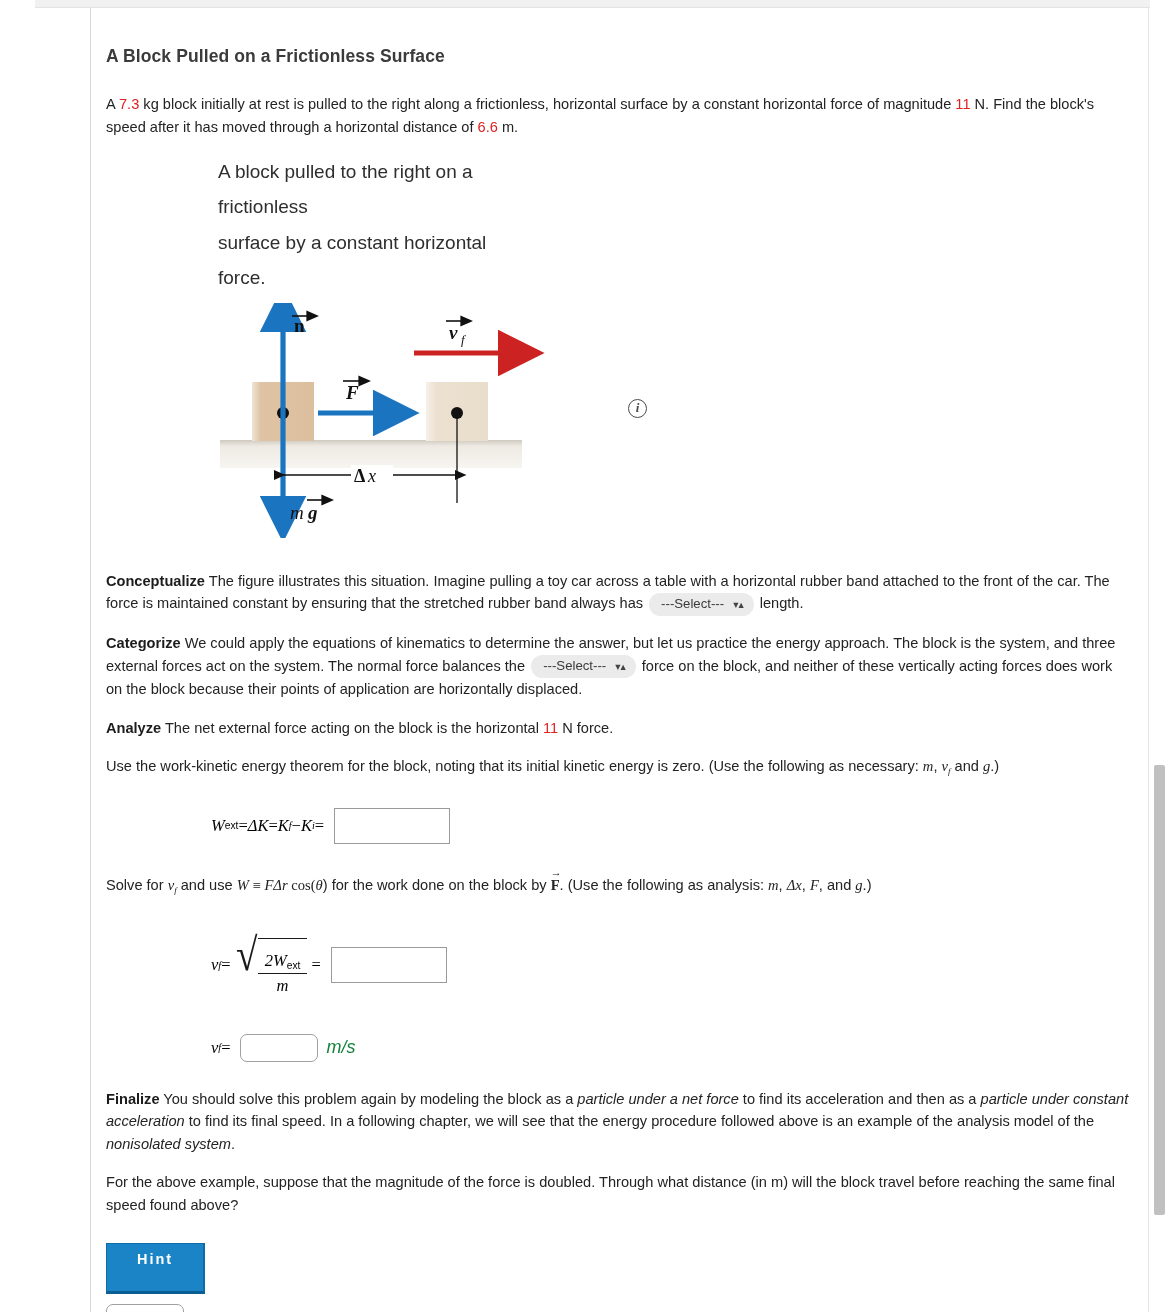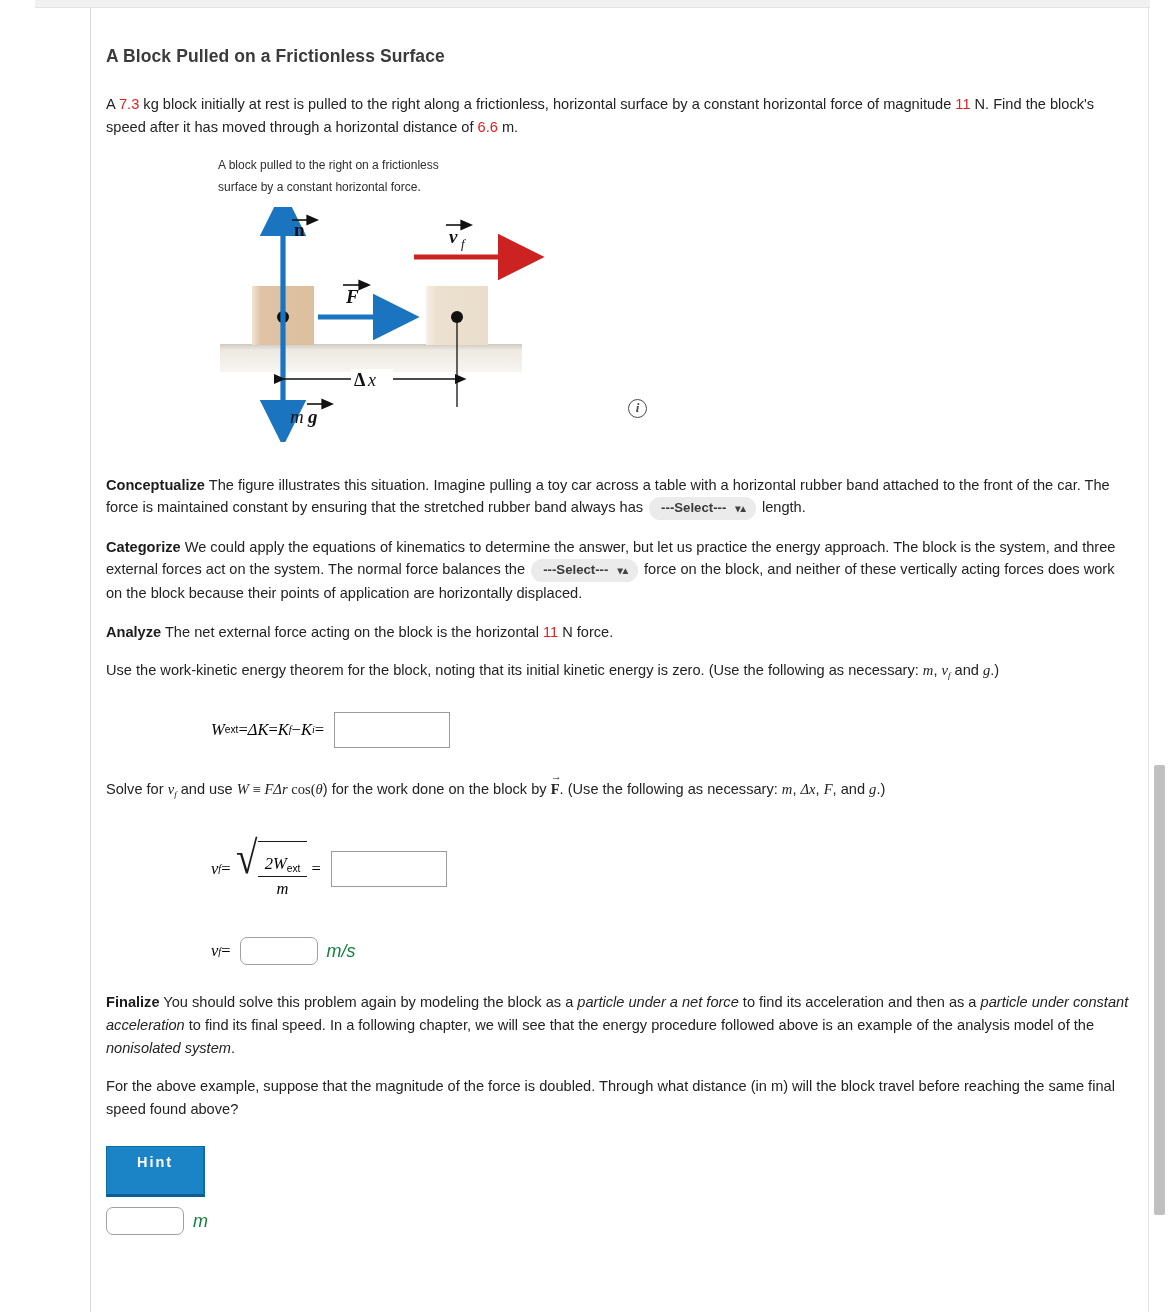--- a/index.html
+++ b/index.html
@@ -40,21 +40,21 @@
 
   p.para {
     font-size: 14.6px; color: #232323; line-height: 1.55;
     margin: 0 0 16px 0;
   }
   .red { color: #e02020; }
 
   
   .figure-wrap { margin: 0 0 0 112px; position: relative; width: 460px; }
   .fig-caption {
-    font-size: 12px; color: #2e2e2e; line-height: 1.85;
+    font-size: 19px; color: #2e2e2e; line-height: 1.85;
     margin: 0 0 8px 0; max-width: 300px;
   }
   .fig-canvas { position: relative; width: 440px; height: 235px; }
   .info-icon {
     position: absolute; left: 410px; top: 245px;
     width: 19px; height: 19px; border-radius: 50%;
     border: 1.6px solid #4a4a4a; color: #4a4a4a;
     font-family: "Liberation Serif", serif; font-style: italic;
     font-size: 13px; line-height: 16px; text-align: center; font-weight: bold;
   }
@@ -66,21 +66,21 @@
   }
   .lead { font-weight: bold; color: #1c1c1c; }
   .ital { font-style: italic; }
 
   
   .sel {
     display: inline-flex; align-items: center; gap: 9px;
     background: #ebebeb; border: none; border-radius: 16px;
     padding: 3px 10px 4px 12px; font-size: 13.2px; color: #3a3a3a;
     font-family: "Liberation Sans", sans-serif; vertical-align: middle;
-    margin: 0 2px; cursor: pointer; line-height: 1.2; font-weight: bold;
+    margin: 0 2px; cursor: pointer; line-height: 1.2;
   }
   .sel .chev { font-size: 10.5px; color: #444; line-height: 1; }
 
   
   .math-row { margin: 30px 0 30px 105px; display: flex; align-items: center; font-size: 16.5px; }
   .mvar { font-family: "Liberation Serif", serif; font-style: italic; }
   .mrm  { font-family: "Liberation Serif", serif; font-style: normal; }
   sub.s  { font-size: 62%; vertical-align: -0.28em; font-style: normal;
            font-family: "Liberation Sans", sans-serif; }
   sub.si { font-size: 62%; vertical-align: -0.28em; font-style: italic;
@@ -257,21 +257,21 @@
         <span class="mrm"> − </span>
         <span class="mvar">K</span>
         <sub class="si">i</sub>
         <span class="mrm"> = </span>
       <input class="ansbox" type="text" value="" style="">
     </div>
 
     <p class="para">
       <span>Solve for </span><span class="mvar">v</span><sub class="si">f</sub><span> and use </span><span class="mvar">W</span><span class="mrm"> ≡ </span><span class="mvar">F</span><span class="mvar">Δr</span><span class="mrm"> cos(</span><span class="mvar">θ</span><span>) for the work done on the block by </span><span style="position:relative;display:inline-block;">
         <span style="position:absolute;left:0;top:-10px;font-size:11px;color:#111;">→</span>
-        <b class="mvar" style="font-style:normal;">F</b></span><span>. (Use the following as necessary: </span><span class="mvar">m</span><span>, </span><span class="mvar">Δx</span><span>, </span><span class="mvar">F</span><span>, and </span><span class="mvar">g</span><span>.)</span>
+        <b class="mvar" style="font-style:normal;">F</b></span><span>. (Use the following as analysis: </span><span class="mvar">m</span><span>, </span><span class="mvar">Δx</span><span>, </span><span class="mvar">F</span><span>, and </span><span class="mvar">g</span><span>.)</span>
     </p>
 
     
     <div class="math-row" style="margin-top:38px;margin-bottom:38px;">
       <span class="mvar">v</span>
         <sub class="si">f</sub>
         <span class="mrm"> = </span>
       <span class="sqrt">
         <span class="radical">√</span>
         <span class="frac">

